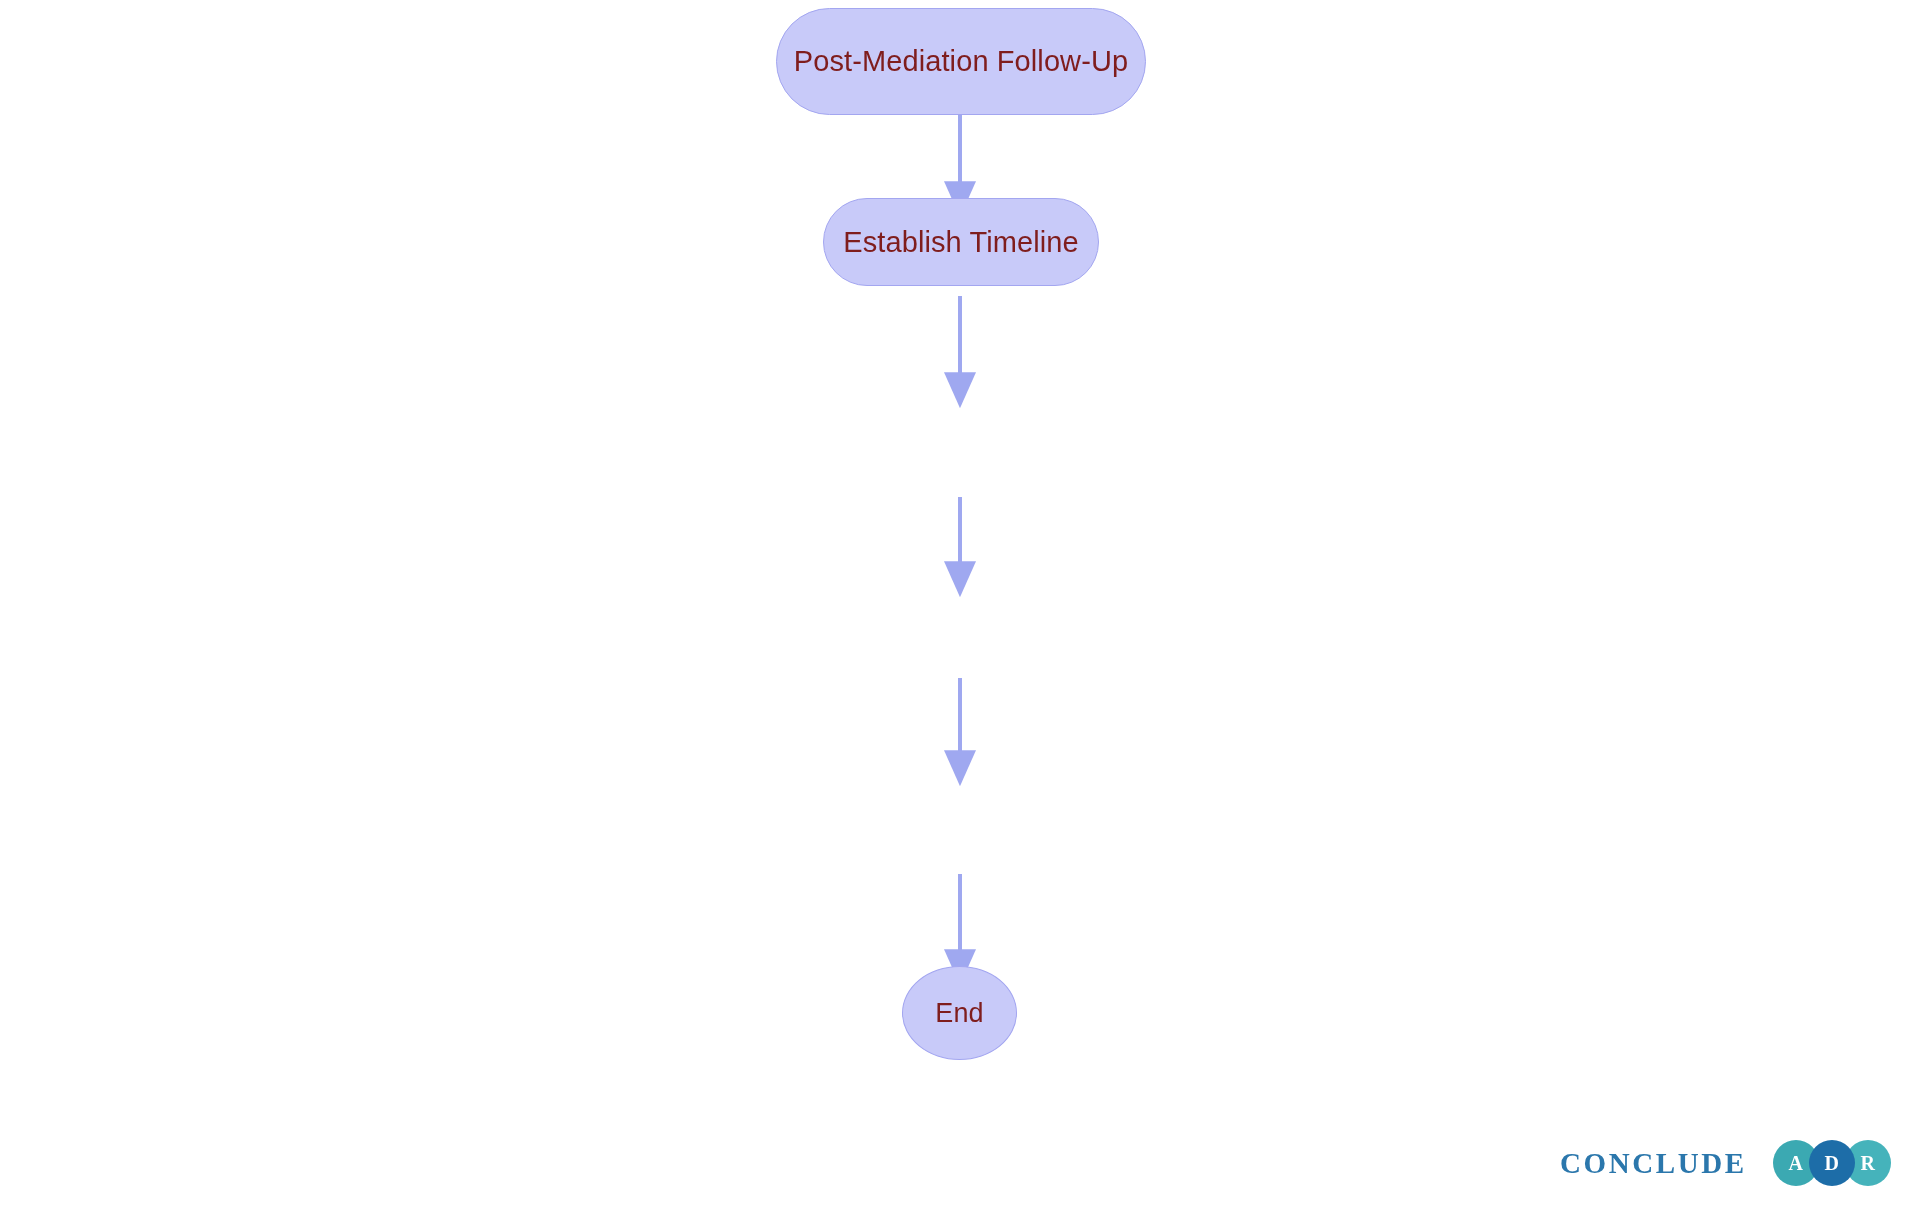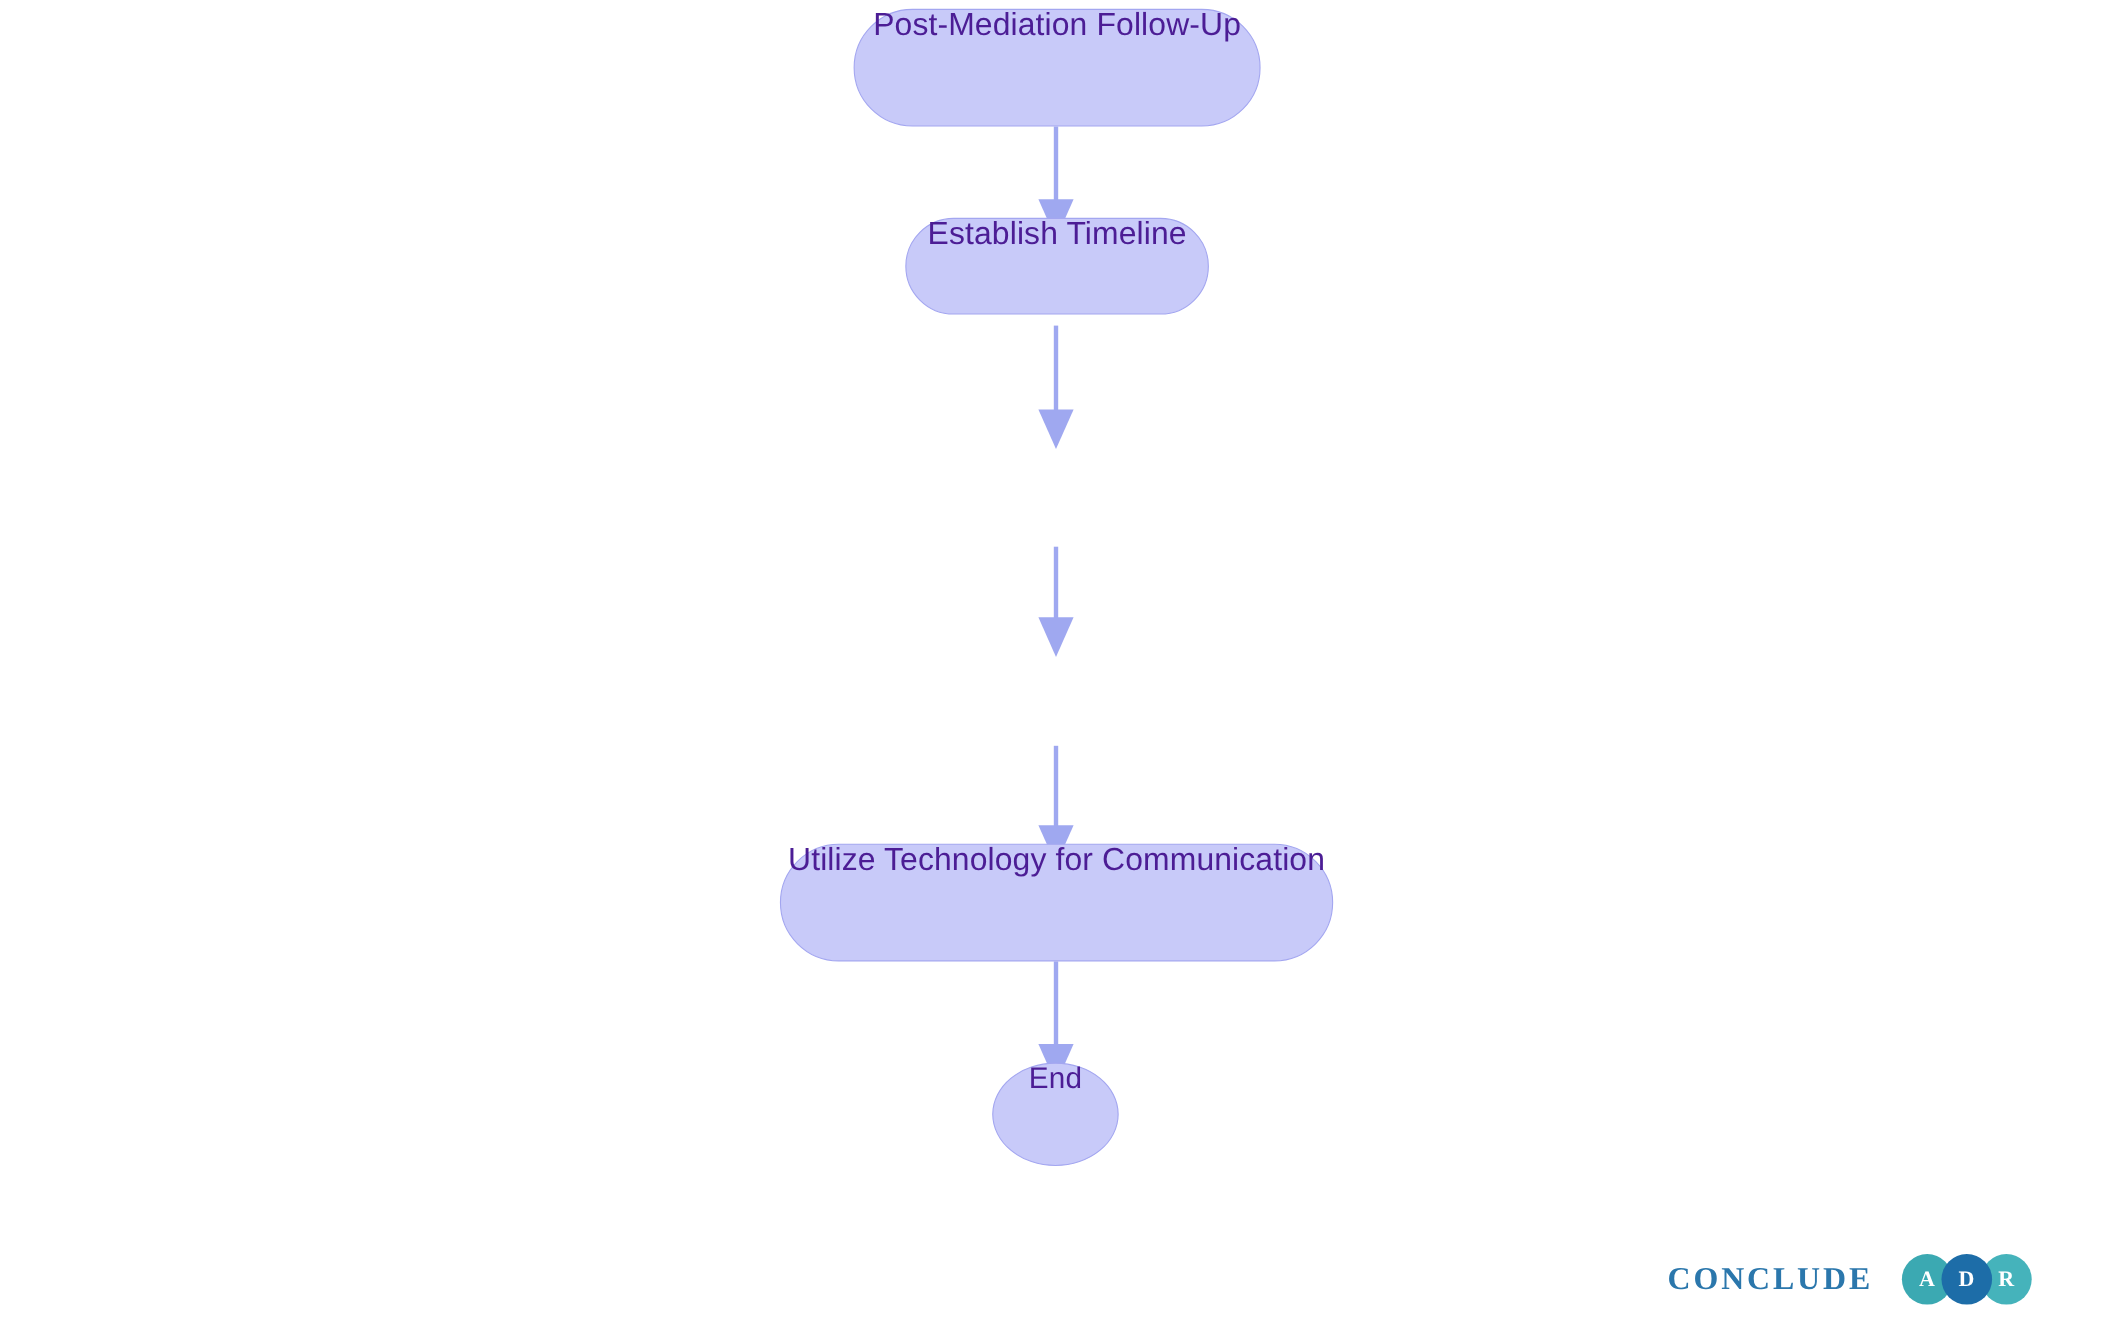--- a/index.html
+++ b/index.html
@@ -31,25 +31,25 @@
     width: 1920px;
     height: 1215px;
     pointer-events: none;
   }
 
   
   .node {
     position: absolute;
     box-sizing: border-box;
     display: flex;
-    align-items: flex-start;
+    align-items: center;
     justify-content: center;
     background: #c8caf9;
     border: 1.6px solid #a3a6f0;
-    color: #4c1d95;
+    color: #7f1d1d;
     font-family: "Liberation Sans", sans-serif;
     font-size: 29px;
     font-weight: 400;
     letter-spacing: 0.1px;
     white-space: nowrap;
     line-height: 1;
   }
   .node.pill {
     border-radius: 999px;
   }
@@ -93,20 +93,21 @@
     gap: 26px;
   }
   #logo-wordmark {
     font-family: "Liberation Serif", serif;
     font-size: 29px;
     font-weight: 700;
     letter-spacing: 2.6px;
     color: #2b77ac;
     line-height: 1;
     white-space: nowrap;
+    margin-left: 44px;
   }
   #logo-circles {
     position: relative;
     width: 118px;
     height: 46px;
   }
   .logo-circle {
     position: absolute;
     top: 0;
     width: 46px;
@@ -149,23 +150,20 @@
   <div class="node pill" id="node-post-mediation-follow-up">
     <span class="node-label">Post-Mediation Follow-Up</span>
   </div>
 
   <div class="node pill" id="node-establish-timeline">
     <span class="node-label">Establish Timeline</span>
   </div>
 
 
 
-  <div class="node pill" id="node-utilize-technology-for-communication">
-    <span class="node-label">Utilize Technology for Communication</span>
-  </div>
 
   <div class="node terminal-circle" id="node-end">
     <span class="node-label">End</span>
   </div>
 
   <div id="logo">
     <span id="logo-wordmark">CONCLUDE</span>
     <span id="logo-circles">
       <span class="logo-circle" id="logo-circle-a">A</span>
       <span class="logo-circle" id="logo-circle-d">D</span>

